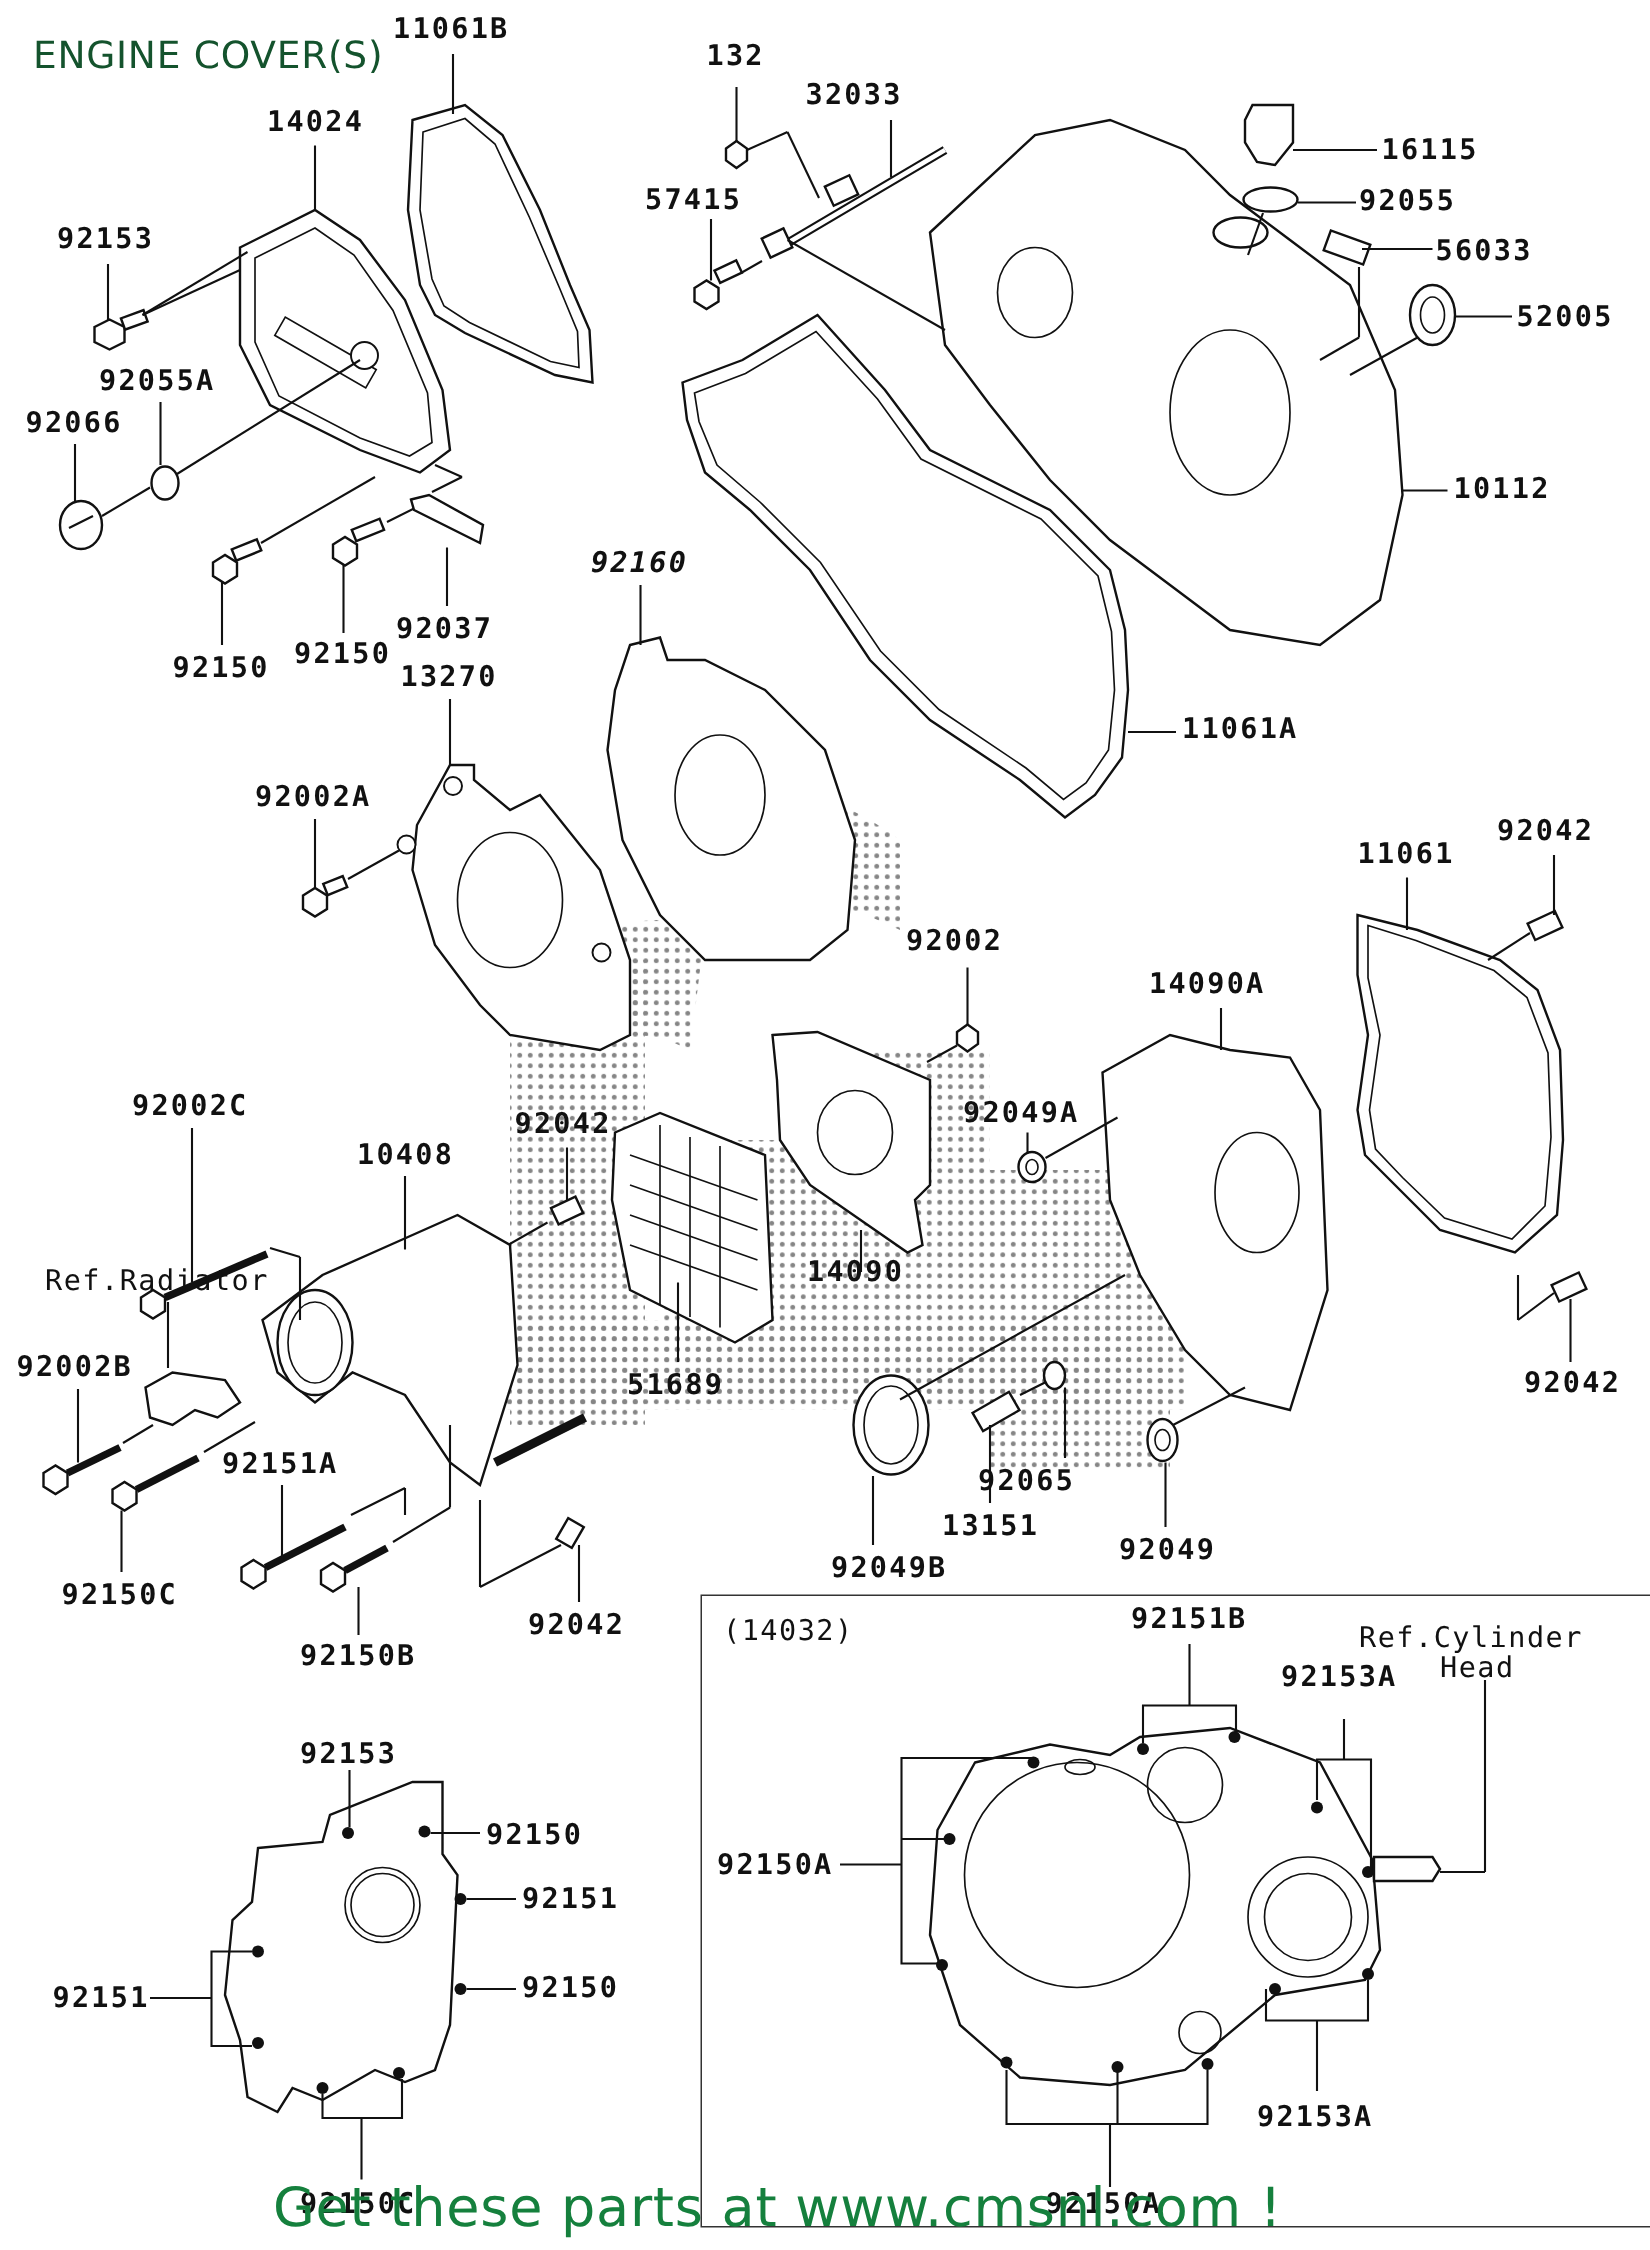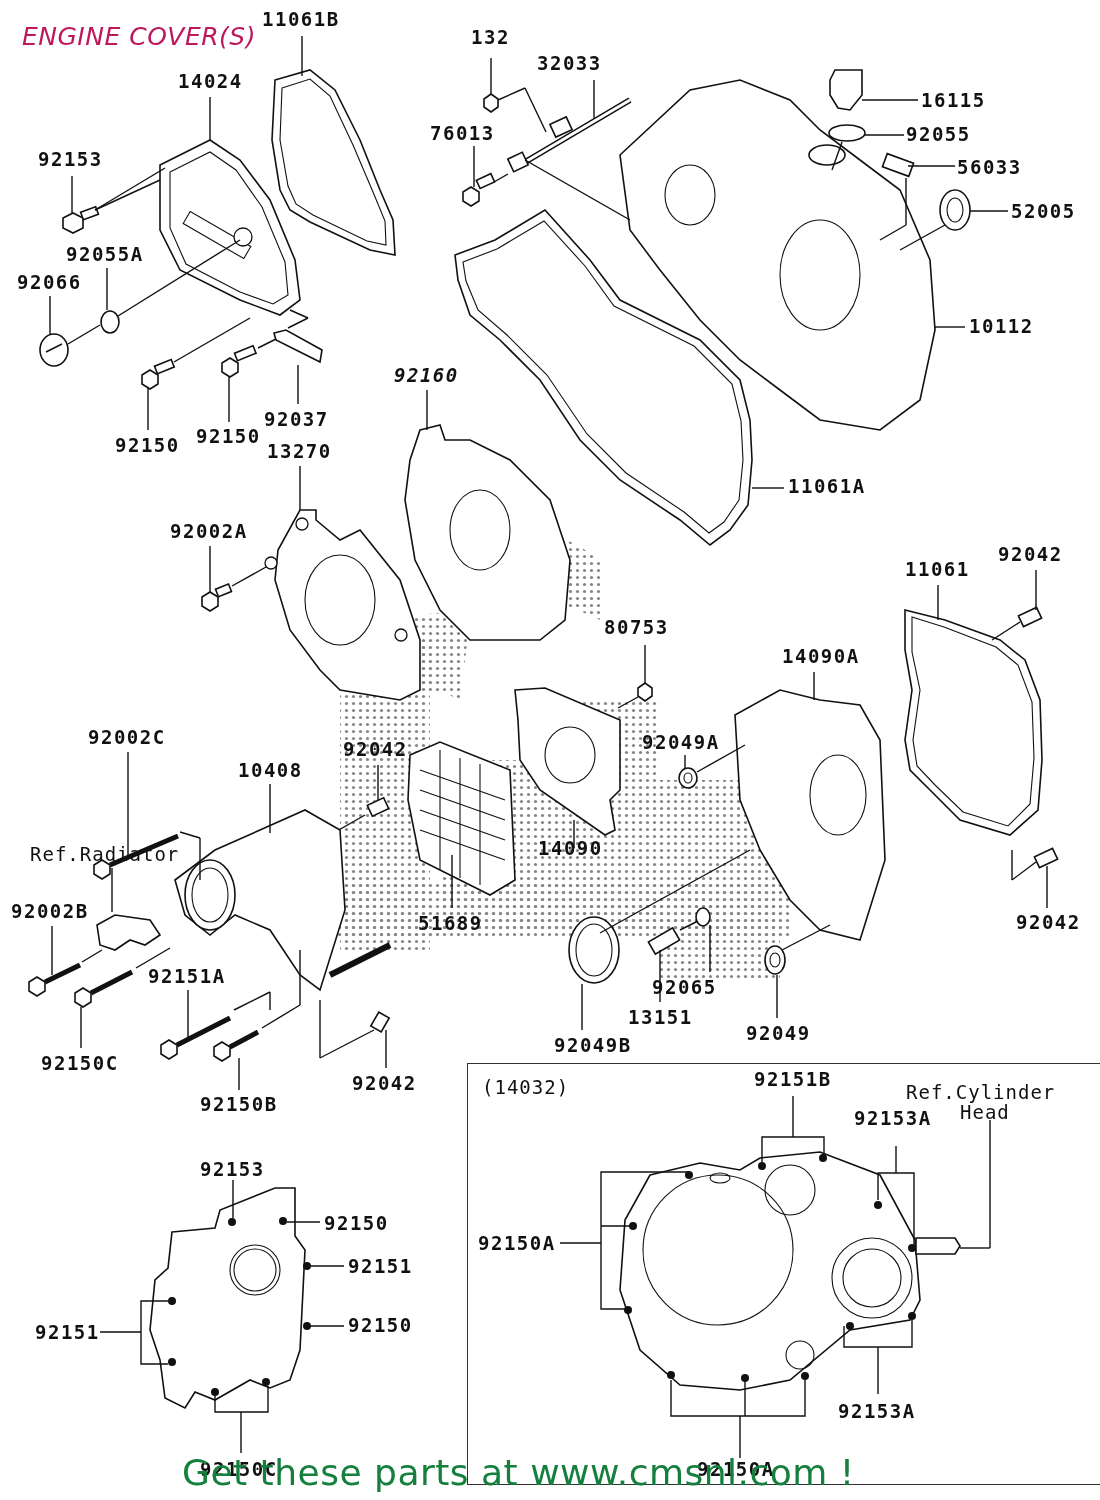--- a/index.html
+++ b/index.html
@@ -1,18 +1,18 @@
 <!DOCTYPE html>
 <html><head>
 <meta charset="utf-8">
 <style>
   html, body { margin: 0; padding: 0; background: #ffffff; }
   body { width: 1100px; height: 1500px; position: relative; overflow: hidden; font-family: "DejaVu Sans Mono", monospace; }
   #diagram { position: absolute; left: 0; top: 0; width: 1100px; height: 1500px; }
-  .title { position: absolute; left: 22px; top: 22px; font-family: "DejaVu Sans", sans-serif; font-size: 25px; color: #be185d; letter-spacing: 0.5px; font-style: italic; }
+  .title { position: absolute; left: 22px; top: 22px; font-family: "DejaVu Sans", sans-serif; font-size: 25px; color: #14532d; letter-spacing: 0.5px; }
   .lbl { position: absolute; font-family: "DejaVu Sans Mono", monospace; font-weight: bold; font-size: 19px; color: #111; letter-spacing: 1.5px; white-space: nowrap; line-height: 1; }
   .ref { font-weight: normal; font-size: 19px; letter-spacing: 1px; }
   .inset { position: absolute; border: 1.5px solid #333; background: transparent; padding-left: 34px; }
   .inset-title { position: absolute; font-family: "DejaVu Sans Mono", monospace; font-size: 19px; color: #111; letter-spacing: 1px; }
   .promo { position: absolute; left: 182px; top: 1452px; font-family: "DejaVu Sans", sans-serif; font-size: 36px; color: #15803d; white-space: nowrap; letter-spacing: 0.5px; }
   svg .ln { stroke: #111; stroke-width: 1.4; fill: none; }
   svg .part { stroke: #111; stroke-width: 1.6; fill: #fff; }
   svg .thin { stroke: #111; stroke-width: 1.1; fill: none; }
   svg .hole { stroke: #111; stroke-width: 1.3; fill: #fff; }
   svg .dot { fill: #111; }
@@ -362,31 +362,31 @@
       <div class="lbl" style="left: 66px; top: 245px;">92055A</div>
       <div class="lbl" style="left: 17px; top: 273px;">92066</div>
       <div class="lbl" style="left: 115px; top: 436px;">92150</div>
       <div class="lbl" style="left: 196px; top: 427px;">92150</div>
       <div class="lbl" style="left: 264px; top: 410px;">92037</div>
       <div class="lbl" style="left: 267px; top: 442px;">13270</div>
       <div class="lbl" style="left: 170px; top: 522px;">92002A</div>
       <div class="lbl" style="left: 394px; top: 366px; font-style: italic;">92160</div>
       <div class="lbl" style="left: 471px; top: 28px;">132</div>
       <div class="lbl" style="left: 537px; top: 54px;">32033</div>
-      <div class="lbl" style="left: 430px; top: 124px;">76013</div>
+      <div class="lbl" style="left: 430px; top: 124px;">57415</div>
       <div class="lbl" style="left: 921px; top: 91px;">16115</div>
       <div class="lbl" style="left: 906px; top: 125px;">92055</div>
       <div class="lbl" style="left: 957px; top: 158px;">56033</div>
       <div class="lbl" style="left: 1011px; top: 202px;">52005</div>
       <div class="lbl" style="left: 969px; top: 317px;">10112</div>
       <div class="lbl" style="left: 788px; top: 477px;">11061A</div>
       <div class="lbl" style="left: 905px; top: 560px;">11061</div>
       <div class="lbl" style="left: 998px; top: 545px;">92042</div>
-      <div class="lbl" style="left: 604px; top: 618px;">80753</div>
-      <div class="lbl" style="left: 766px; top: 647px; margin-left: 16px;">14090A</div>
+      <div class="lbl" style="left: 604px; top: 618px;">92002</div>
+      <div class="lbl" style="left: 766px; top: 647px;">14090A</div>
       <div class="lbl" style="left: 642px; top: 733px;">92049A</div>
       <div class="lbl" style="left: 88px; top: 728px;">92002C</div>
       <div class="lbl" style="left: 238px; top: 761px;">10408</div>
       <div class="lbl" style="left: 343px; top: 740px;">92042</div>
       <div class="lbl ref" style="left: 30px; top: 845px;">Ref.Radiator</div>
       <div class="lbl" style="left: 538px; top: 839px;">14090</div>
       <div class="lbl" style="left: 11px; top: 902px;">92002B</div>
       <div class="lbl" style="left: 418px; top: 914px;">51689</div>
       <div class="lbl" style="left: 148px; top: 967px;">92151A</div>
       <div class="lbl" style="left: 652px; top: 978px;">92065</div>

